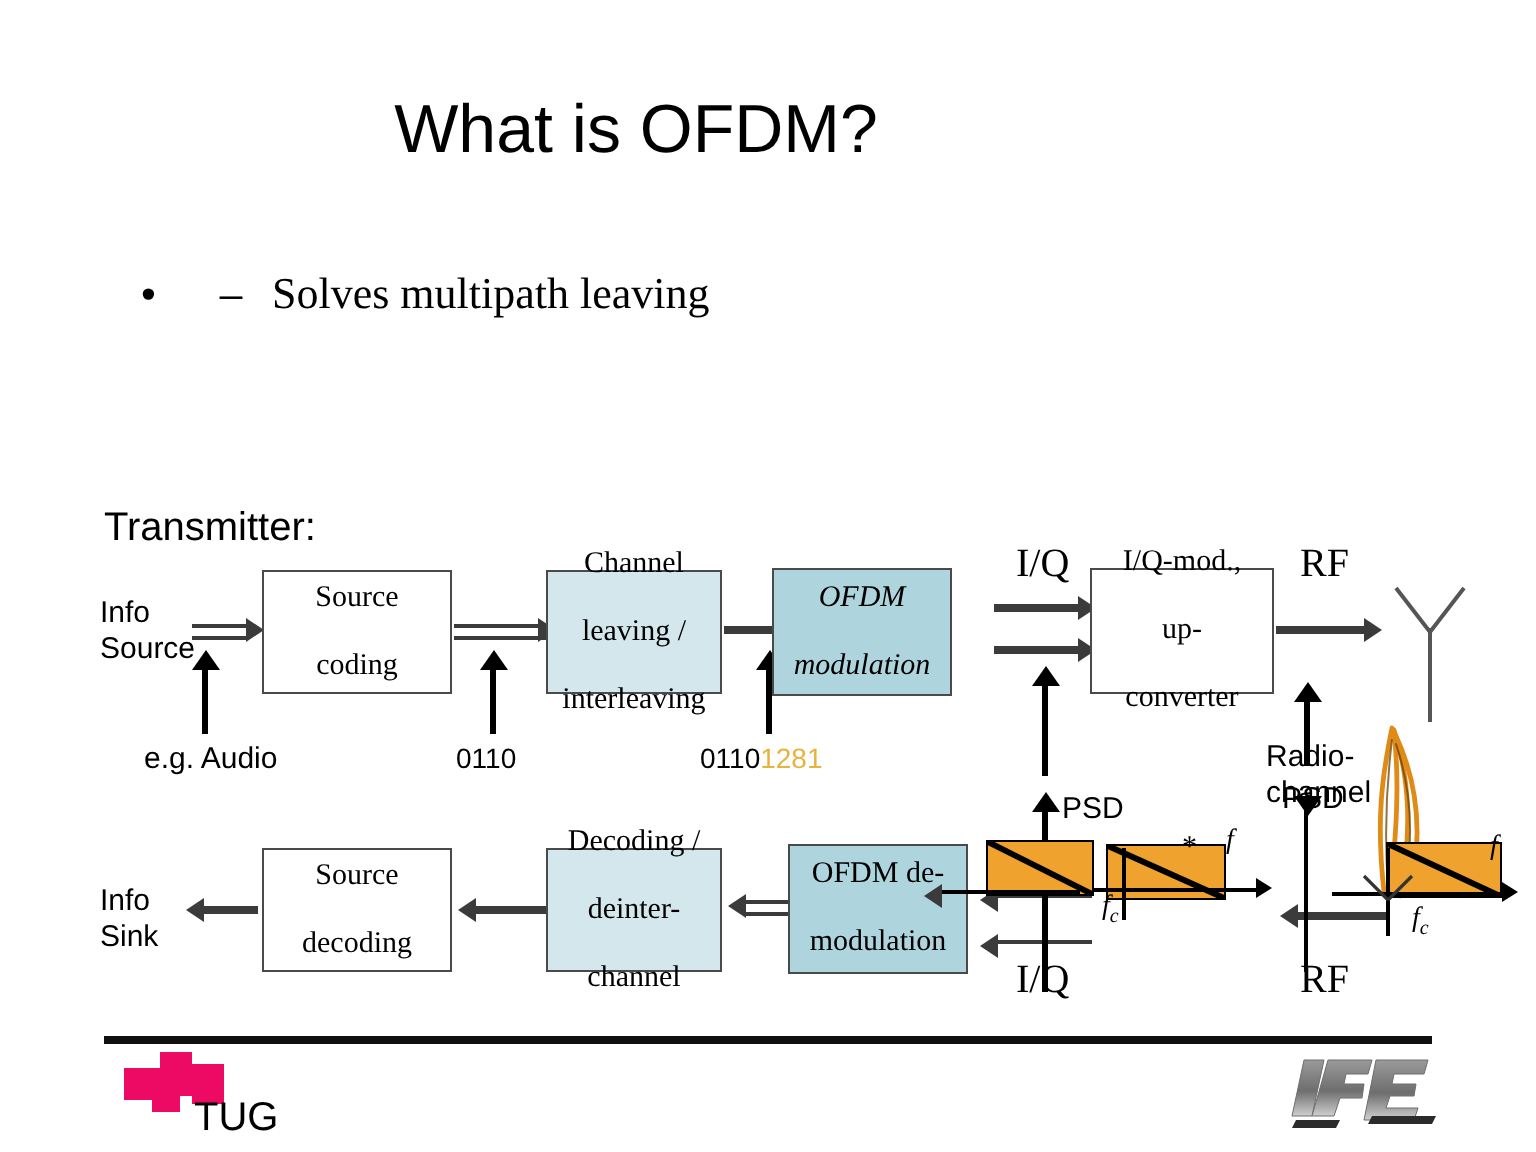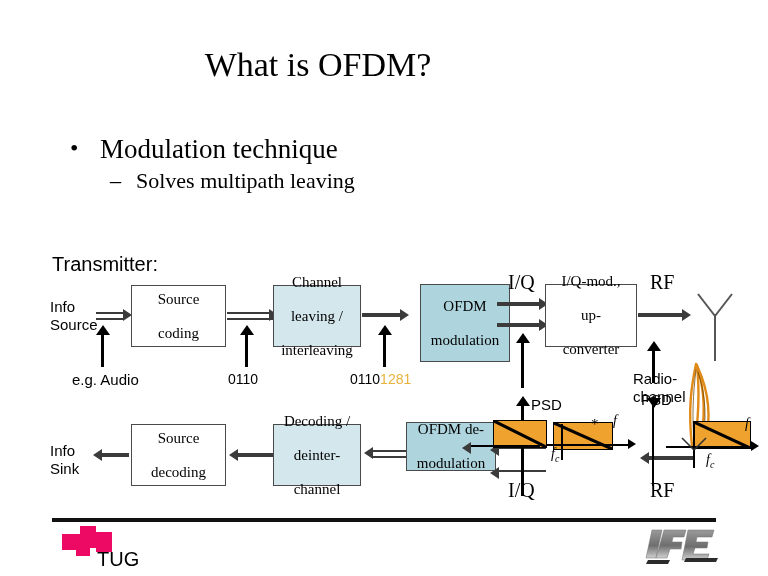--- a/index.html
+++ b/index.html
@@ -7,21 +7,21 @@
     position:relative;width:768px;height:576px;overflow:hidden;
     background:#ffffff;
     font-family:"Liberation Serif", serif;
     color:#000000;
   }
   .abs{position:absolute;}
 
   
   #title{
     left:0;top:46px;width:636px;text-align:center;
-    font-family:Liberation Serif, serif;
+    font-family:Liberation Sans, sans-serif;
     font-size:34px;letter-spacing:0px;color:#000;
   }
 
   
   #bullets{left:62px;top:132px;width:600px;}
   .b1{position:relative;font-size:27px;line-height:34px;padding-left:38px;white-space:nowrap;}
   .b1 .dot{position:absolute;left:8px;top:-1px;font-size:24px;}
   .b2{position:relative;font-size:22px;line-height:30px;padding-left:74px;white-space:nowrap;}
   .b2 .dash{position:absolute;left:48px;top:0px;font-size:22px;}
 
@@ -86,21 +86,20 @@
 </head>
 <body>
 
 <div id="slide">
 
   <div id="title" class="abs">What is OFDM?</div>
 
   <div id="bullets" class="abs">
     <div class="b1">
       <span class="dot">•</span>
-      <span>Modulation technique</span>
     </div>
     <div class="b2">
       <span class="dash">–</span>
     </div>
     <div class="b2">
       <span class="dash">–</span>
       <span>Solves multipath leaving</span>
     </div>
   </div>
 
@@ -142,21 +141,21 @@
 
   <div class="abs h-line" style="left:362px;top:313px;width:42px;height:4px;"></div>
   <div class="abs arrow-r" style="left:400px;top:309px;"></div>
 
   <div class="abs v-line" style="left:383px;top:333px;height:34px;"></div>
   <div class="abs arrow-u" style="left:378px;top:325px;"></div>
   <div class="abs bits" style="left:350px;top:371px;">
     <span>0110</span><span class="b-orange">1281</span>
   </div>
 
-  <div class="abs blk blue-d" style="left:420px;top:284px;width:90px;height:78px;">
+  <div class="abs blk blue-d" style="left:386px;top:284px;width:90px;height:64px;font-style:italic;">
     <span>
       <span>OFDM</span><br>
       <span>modulation</span>
     </span>
   </div>
 
   <div class="abs lbl-serif" style="left:508px;top:274px;">I/Q</div>
 
   <div class="abs h-line" style="left:497px;top:302px;width:46px;height:4px;"></div>
   <div class="abs arrow-r" style="left:539px;top:298px;"></div>
@@ -226,21 +225,21 @@
       <span>Decoding /</span><br>
       <span>deinter-</span><br>
       <span>channel</span>
     </span>
   </div>
 
   <div class="abs h-line" style="left:372px;top:450px;width:34px;height:2px;"></div>
   <div class="abs h-line" style="left:372px;top:456px;width:34px;height:2px;"></div>
   <div class="abs arrow-l" style="left:364px;top:447px;"></div>
 
-  <div class="abs blk blue-d" style="left:406px;top:422px;width:90px;height:49px;">
+  <div class="abs blk blue-d" style="left:394px;top:422px;width:90px;height:65px;">
     <span>
       <span>OFDM de-</span><br>
       <span>modulation</span>
     </span>
   </div>
 
 
   <div class="abs h-line" style="left:498px;top:447px;width:48px;height:2px;"></div>
   <div class="abs arrow-l" style="left:490px;top:444px;"></div>
   <div class="abs h-line" style="left:498px;top:470px;width:48px;height:2px;"></div>

